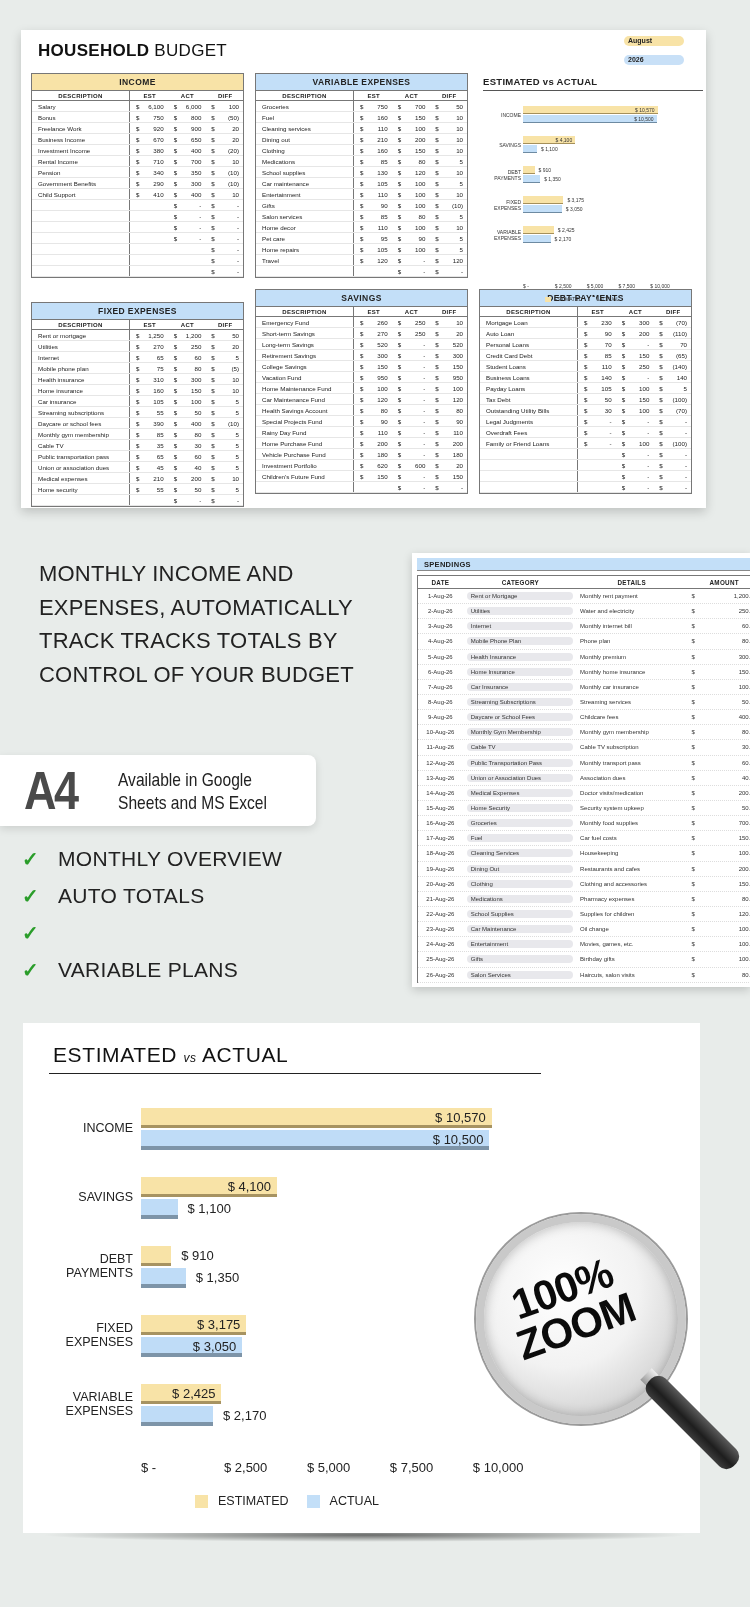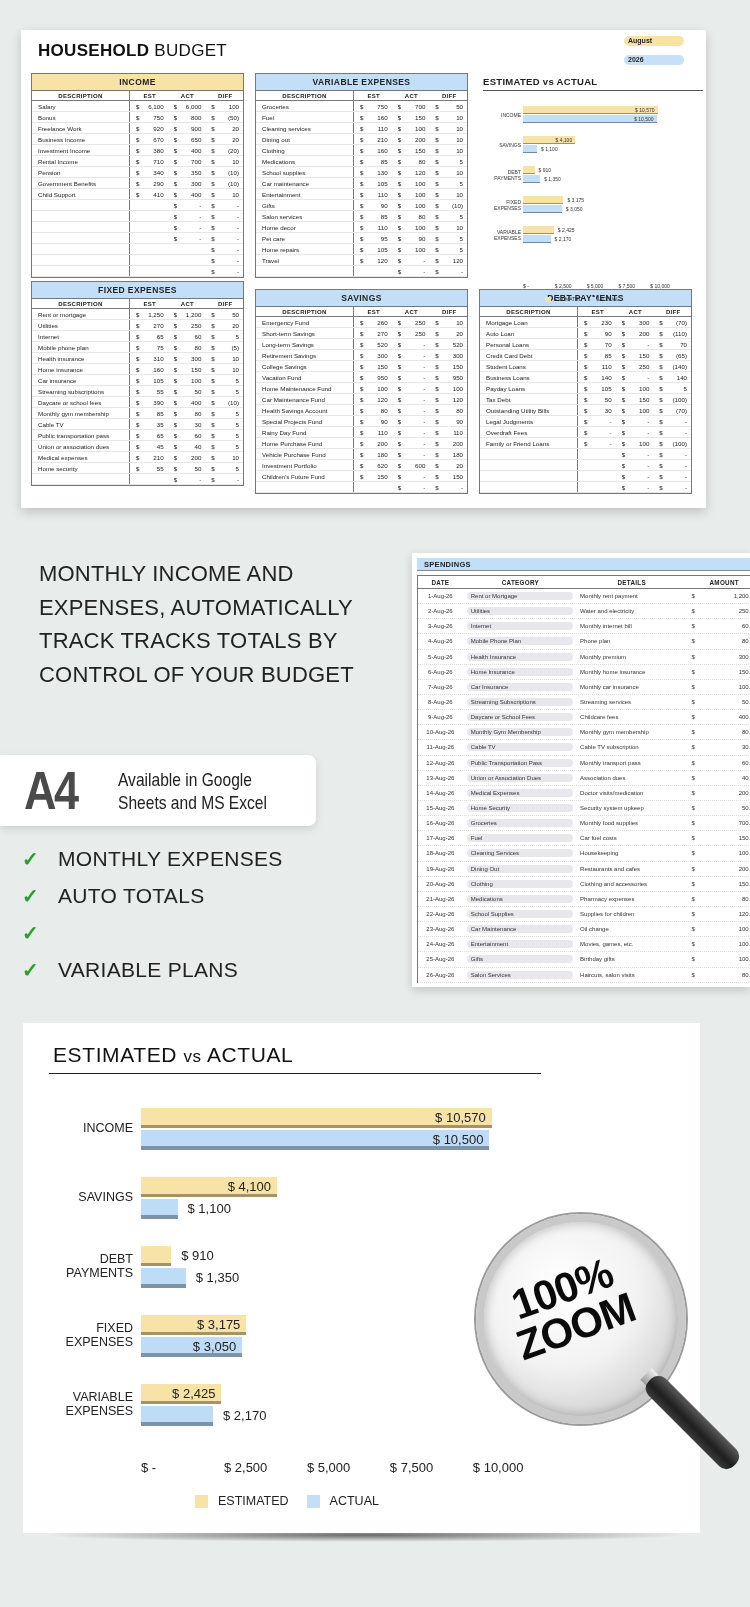--- a/index.html
+++ b/index.html
@@ -62,21 +62,21 @@
   .s-cat { width: 112px; padding-left: 4px; }
   .s-cat span { display: inline-block; width: 106px; height: 8px; line-height: 8px; background: #e8e8ec; border-radius: 4px; padding-left: 4px; margin-top: 3px; }
   .s-det { width: 110px; padding-left: 6px; }
   .s-amt { width: 78px; display: flex; justify-content: space-between; padding-right: 4px; padding-left: 8px; }
   .ch .s-date, .ch .s-cat, .ch .s-det, .ch .s-amt { text-align: center; justify-content: center; }
 
   
   .big { position: absolute; left: 23px; top: 1023px; width: 677px; height: 510px; background: #fff; }
   .big-shadow { position: absolute; left: 40px; top: 1528px; width: 650px; height: 14px; border-radius: 50%; background: radial-gradient(ellipse at center, rgba(0,0,0,0.55), rgba(0,0,0,0) 70%); }
   .big .t { position: absolute; left: 30px; top: 20px; font-size: 21px; letter-spacing: 0.6px; color: #111; }
-  .big .t small { font-size: 17px; }
+  .big .t small { font-size: 12px; font-style: italic; }
   .big .line { position: absolute; left: 26px; top: 50px; width: 492px; height: 1px; background: #222; }
   .b-row { position: absolute; left: 0; width: 677px; height: 50px; }
   .b-lbl { position: absolute; left: 20px; width: 90px; text-align: right; font-size: 12.5px; line-height: 14px; color: #222; }
   .b-bar { position: absolute; left: 118px; height: 20px; font-size: 13px; line-height: 20px; text-align: right; padding-right: 6px; color: #222; }
   .b-bar.est { background: #f8e3a7; border-bottom: 3px solid #a79361; }
   .b-bar.act { background: #bfdcf7; border-bottom: 4px solid #7d94a8; }
   .b-val { position: absolute; font-size: 13px; line-height: 20px; color: #222; }
   .b-axis { position: absolute; top: 437px; left: 118px; font-size: 13px; color: #222; }
   .b-axis span { position: absolute; white-space: nowrap; }
   .b-legend { position: absolute; top: 471px; left: 172px; font-size: 12.5px; color: #222; display: flex; align-items: center; }
@@ -557,21 +557,21 @@
         <div class="c-num">
           <span>$</span>
           <span>-</span>
         </div>
         <div class="c-num">
           <span>$</span>
           <span>-</span>
         </div>
       </div>
     </div>
-  <div class="tbl" id="t-fixed" style="left:10px;top:251px;">
+  <div class="tbl" id="t-fixed" style="left:10px;top:272px;">
       <div class="hdr blue">FIXED EXPENSES</div>
       <div class="colh">
         <div class="c-desc">DESCRIPTION</div>
         <div class="c-num">EST</div>
         <div class="c-num">ACT</div>
         <div class="c-num">DIFF</div>
       </div>
       <div class="row">
         <div class="c-desc">Rent or mortgage</div>
         <div class="c-num">
@@ -1364,21 +1364,21 @@
 <div class="a4-card">
   <div class="a4">A4</div>
   <div class="a4-text">
     <div>Available in Google</div>
     <div>Sheets and MS Excel</div>
   </div>
 </div>
 <div class="features" id="features">
     <div class="feat">
       <span class="check">✓</span>
-      <span class="feat-label">MONTHLY EXPENSES</span>
+      <span class="feat-label">MONTHLY OVERVIEW</span>
     </div>
     <div class="feat">
       <span class="check">✓</span>
       <span class="feat-label">AUTO TOTALS</span>
     </div>
     <div class="feat">
       <span class="check">✓</span>
     </div>
     <div class="feat">
       <span class="check">✓</span>

